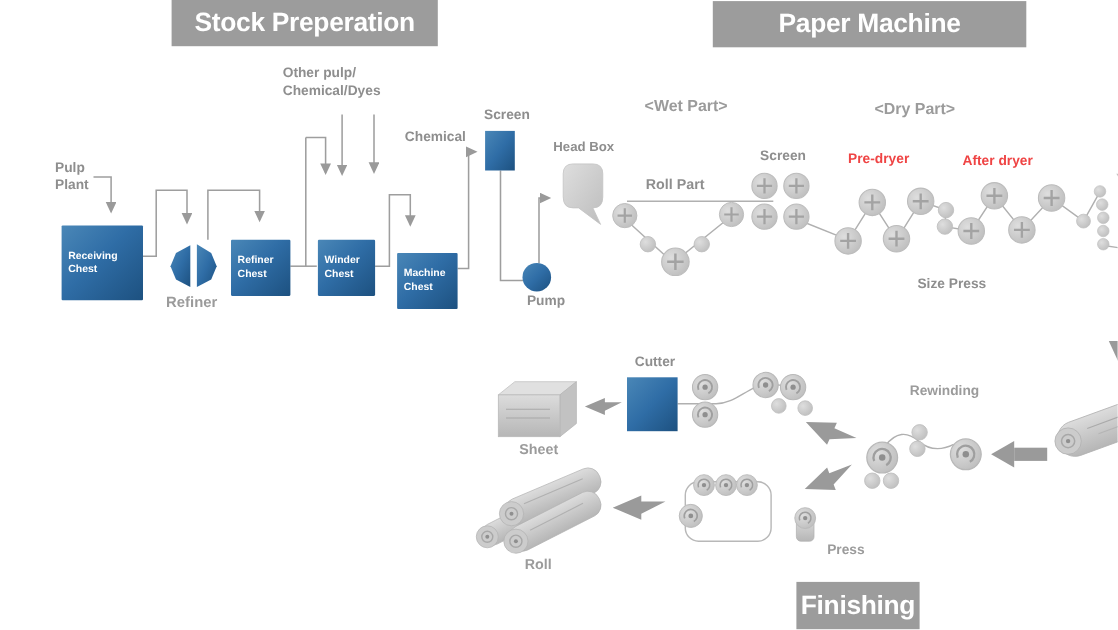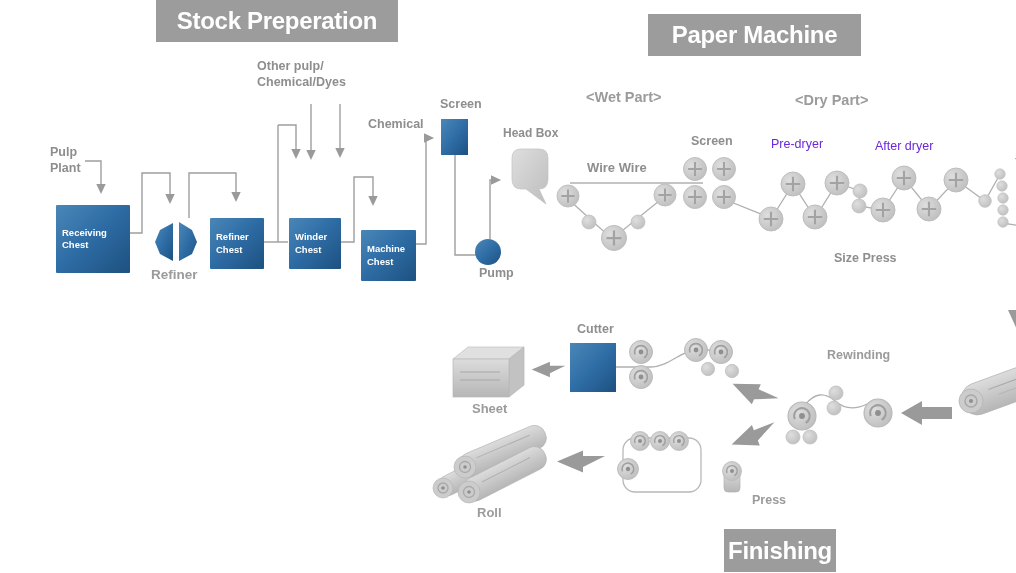--- a/index.html
+++ b/index.html
@@ -10,21 +10,21 @@
   }
   .stage svg{position:absolute;left:0;top:0;}
   .banner{
     position:absolute;background:#9c9c9c;color:#ffffff;font-weight:bold;
     font-size:24px;letter-spacing:-0.3px;display:flex;align-items:center;justify-content:center;
   }
   .lbl{
     position:absolute;font-weight:bold;color:#8e8e8e;font-size:12.5px;
     line-height:1.3;white-space:pre-line;
   }
-  .lbl-light{font-weight:normal;color:#6d28d9;}
+  .lbl-light{font-weight:bold;color:#ef4444;}
   .lbl-soft{color:#9b9b9b;}
   .lbl-big{font-size:14.5px;color:#9b9b9b;}
   .chest{
     position:absolute;background:linear-gradient(135deg,#4a87b7 0%,#2f6da6 45%,#1d5180 100%);
     color:#ffffff;font-weight:bold;font-size:9.5px;line-height:1.3;
     display:flex;align-items:center;box-sizing:border-box;padding-left:6px;
     white-space:pre-line;border-radius:1px;
   }
 </style>
 </head>
@@ -234,21 +234,21 @@
   <g fill="url(#blueG)">
     <path d="M125,223 V261 L112,254 L107,242 L112,230 Z"></path>
     <path d="M131,222 V261 L144,254 L149,242 L144,230 Z"></path>
   </g>
   <rect x="393" y="119" width="27" height="36" fill="url(#blueG)"></rect>
   <circle cx="440" cy="252" r="13" fill="url(#blueG)"></circle>
   <rect x="522" y="343" width="46" height="49" fill="url(#blueG)"></rect>
 </svg>
 
 <div class="banner" style="left:108px;top:0;width:242px;height:42px">Stock Preperation</div>
-<div class="banner" style="left:600px;top:14px;width:213px;height:42px">Paper Machine</div>
+<div class="banner" style="left:600px;top:1px;width:285px;height:42px">Paper Machine</div>
 <div class="banner" style="left:676px;top:529px;width:112px;height:43px">Finishing</div>
 
 <div class="chest" style="left:8px;top:205px;width:74px;height:68px"><span>Receiving
 Chest</span></div>
 <div class="chest" style="left:162px;top:218px;width:54px;height:51px"><span>Refiner
 Chest</span></div>
 <div class="chest" style="left:241px;top:218px;width:52px;height:51px"><span>Winder
 Chest</span></div>
 <div class="chest" style="left:313px;top:230px;width:55px;height:51px"><span>Machine
 Chest</span></div>
@@ -257,21 +257,21 @@
 Plant</div>
 <div class="lbl lbl-soft" style="left:103px;top:266px;font-size:13.5px">Refiner</div>
 <div class="lbl" style="left:209px;top:58px">Other pulp/
 Chemical/Dyes</div>
 <div class="lbl" style="left:320px;top:116px">Chemical</div>
 <div class="lbl" style="left:392px;top:96px">Screen</div>
 <div class="lbl" style="left:431px;top:265px">Pump</div>
 <div class="lbl" style="left:455px;top:126px;font-size:12px">Head Box</div>
 <div class="lbl lbl-big" style="left:538px;top:88px">&lt;Wet Part&gt;</div>
 <div class="lbl lbl-big" style="left:747px;top:91px">&lt;Dry Part&gt;</div>
-<div class="lbl" style="left:539px;top:160px;font-size:13px">Wire Wire</div>
+<div class="lbl" style="left:539px;top:160px;font-size:13px">Roll Part</div>
 <div class="lbl" style="left:643px;top:133px">Screen</div>
 <div class="lbl lbl-light" style="left:723px;top:136px">Pre-dryer</div>
 <div class="lbl lbl-light" style="left:827px;top:138px">After dryer</div>
 <div class="lbl" style="left:786px;top:250px">Size Press</div>
 <div class="lbl lbl-soft" style="left:779px;top:347px">Rewinding</div>
 <div class="lbl lbl-soft" style="left:704px;top:492px">Press</div>
 <div class="lbl" style="left:529px;top:321px">Cutter</div>
 <div class="lbl lbl-soft" style="left:424px;top:401px;font-size:13px">Sheet</div>
 <div class="lbl lbl-soft" style="left:429px;top:505px;font-size:13px">Roll</div>
 

